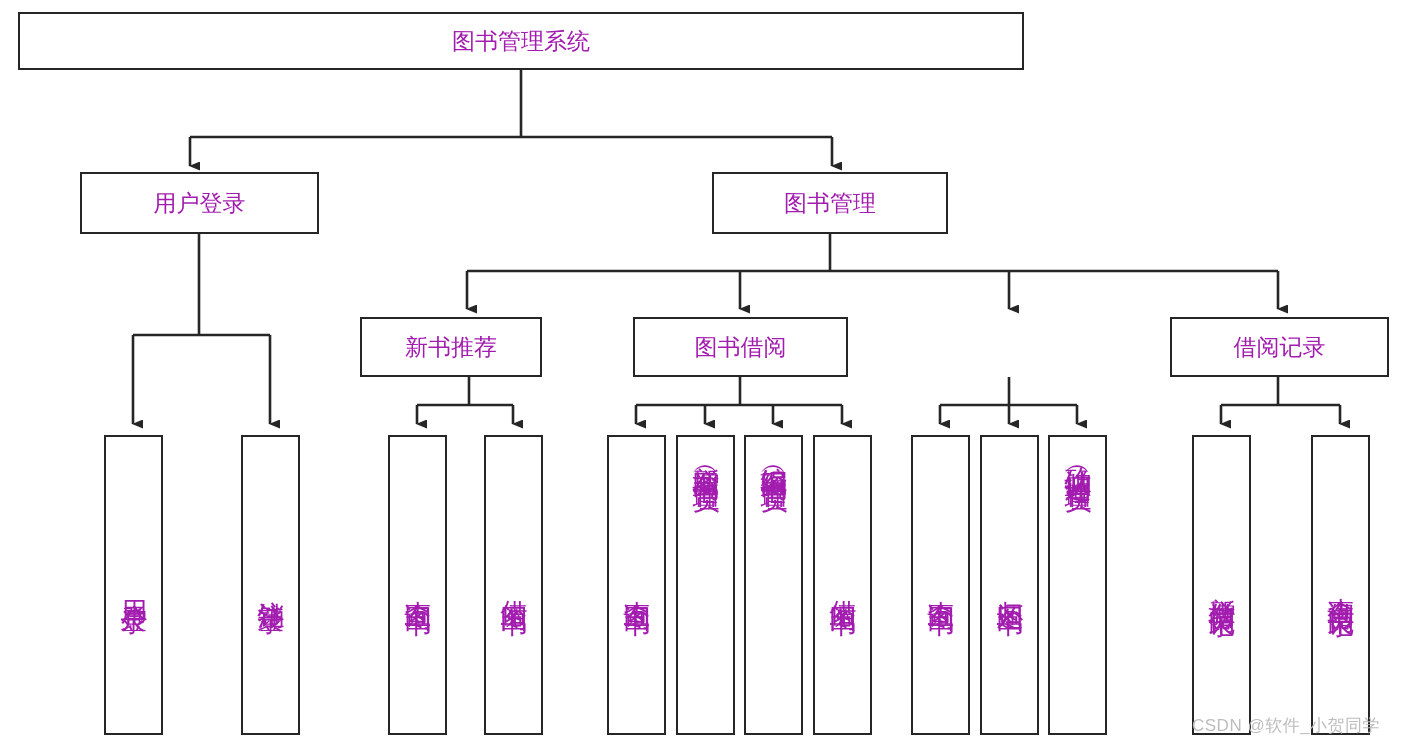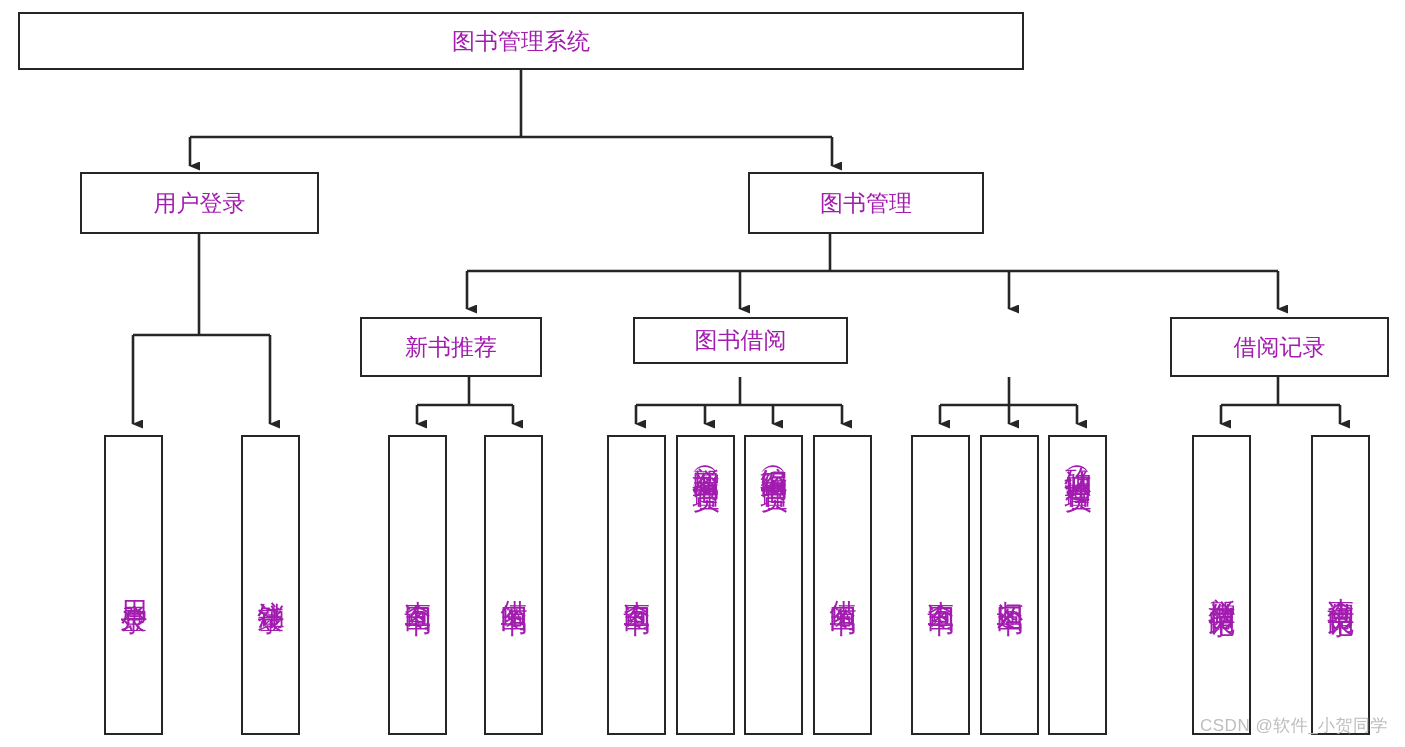--- a/index.html
+++ b/index.html
@@ -48,21 +48,20 @@
   .v-node.centered{align-items:center;padding-top:0;}
 
   .watermark{
     position:absolute;
     left:1192px;top:714px;
     font-size:17px;
     color:#bdbdbd;
     white-space:nowrap;
     z-index:5;
     letter-spacing:0.5px;
-    padding-left:8px;
   }
 </style>
 </head>
 <body>
 
 <div id="canvas">
 
   <svg id="edges" viewBox="0 0 1405 747" xmlns="http://www.w3.org/2000/svg">
     <defs>
       <marker id="arw" markerWidth="9" markerHeight="11" refX="4.5" refY="10" orient="auto" markerUnits="userSpaceOnUse">
@@ -114,29 +113,29 @@
   </svg>
 
   <div class="node h-node root" style="left:18px;top:12px;width:1006px;height:58px;">
     <span class="lbl">图书管理系统</span>
   </div>
 
   <div class="node h-node" style="left:80px;top:172px;width:239px;height:62px;">
     <span class="lbl">用户登录</span>
   </div>
 
-  <div class="node h-node" style="left:748px;top:172px;width:236px;height:62px;">
+  <div class="node h-node" style="left:712px;top:172px;width:236px;height:62px;">
     <span class="lbl">图书管理</span>
   </div>
 
   <div class="node h-node" style="left:360px;top:317px;width:182px;height:60px;">
     <span class="lbl">新书推荐</span>
   </div>
 
-  <div class="node h-node" style="left:633px;top:317px;width:215px;height:47px;">
+  <div class="node h-node" style="left:633px;top:317px;width:215px;height:60px;">
     <span class="lbl">图书借阅</span>
   </div>
 
 
   <div class="node h-node" style="left:1170px;top:317px;width:219px;height:60px;align-items:center;">
     <span class="lbl">借阅记录</span>
   </div>
 
   <div class="node v-node centered" style="left:104px;top:435px;width:59px;height:300px;">
     <span class="lbl">用户登录</span>

